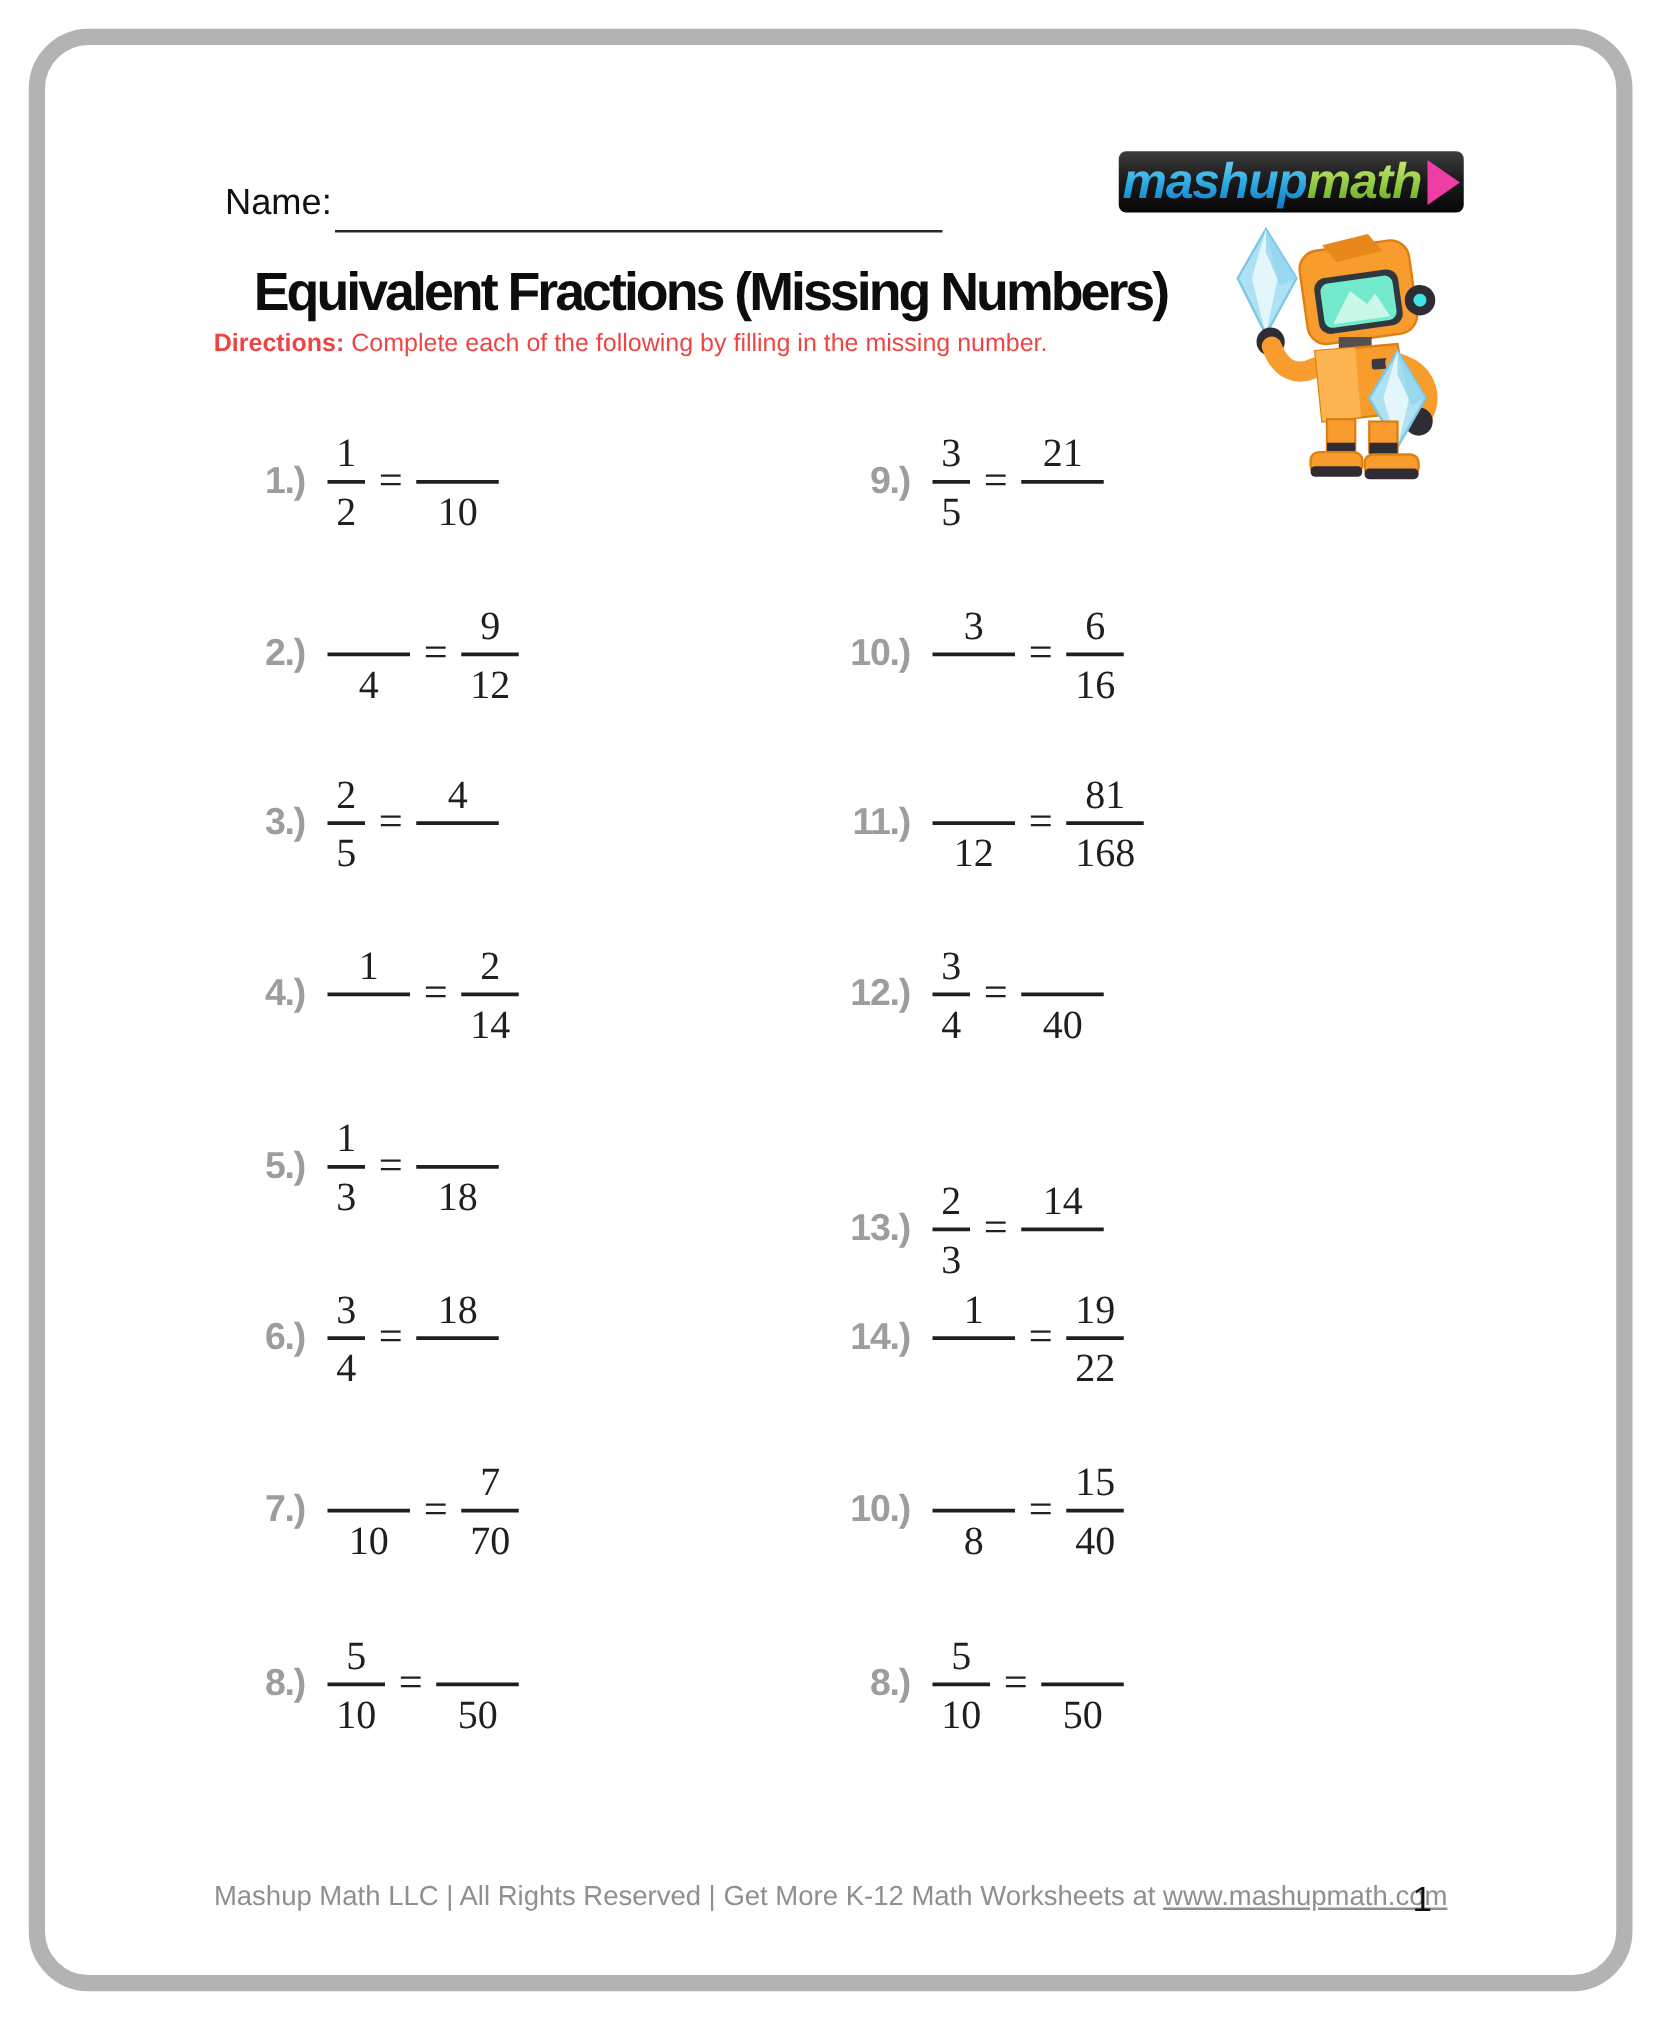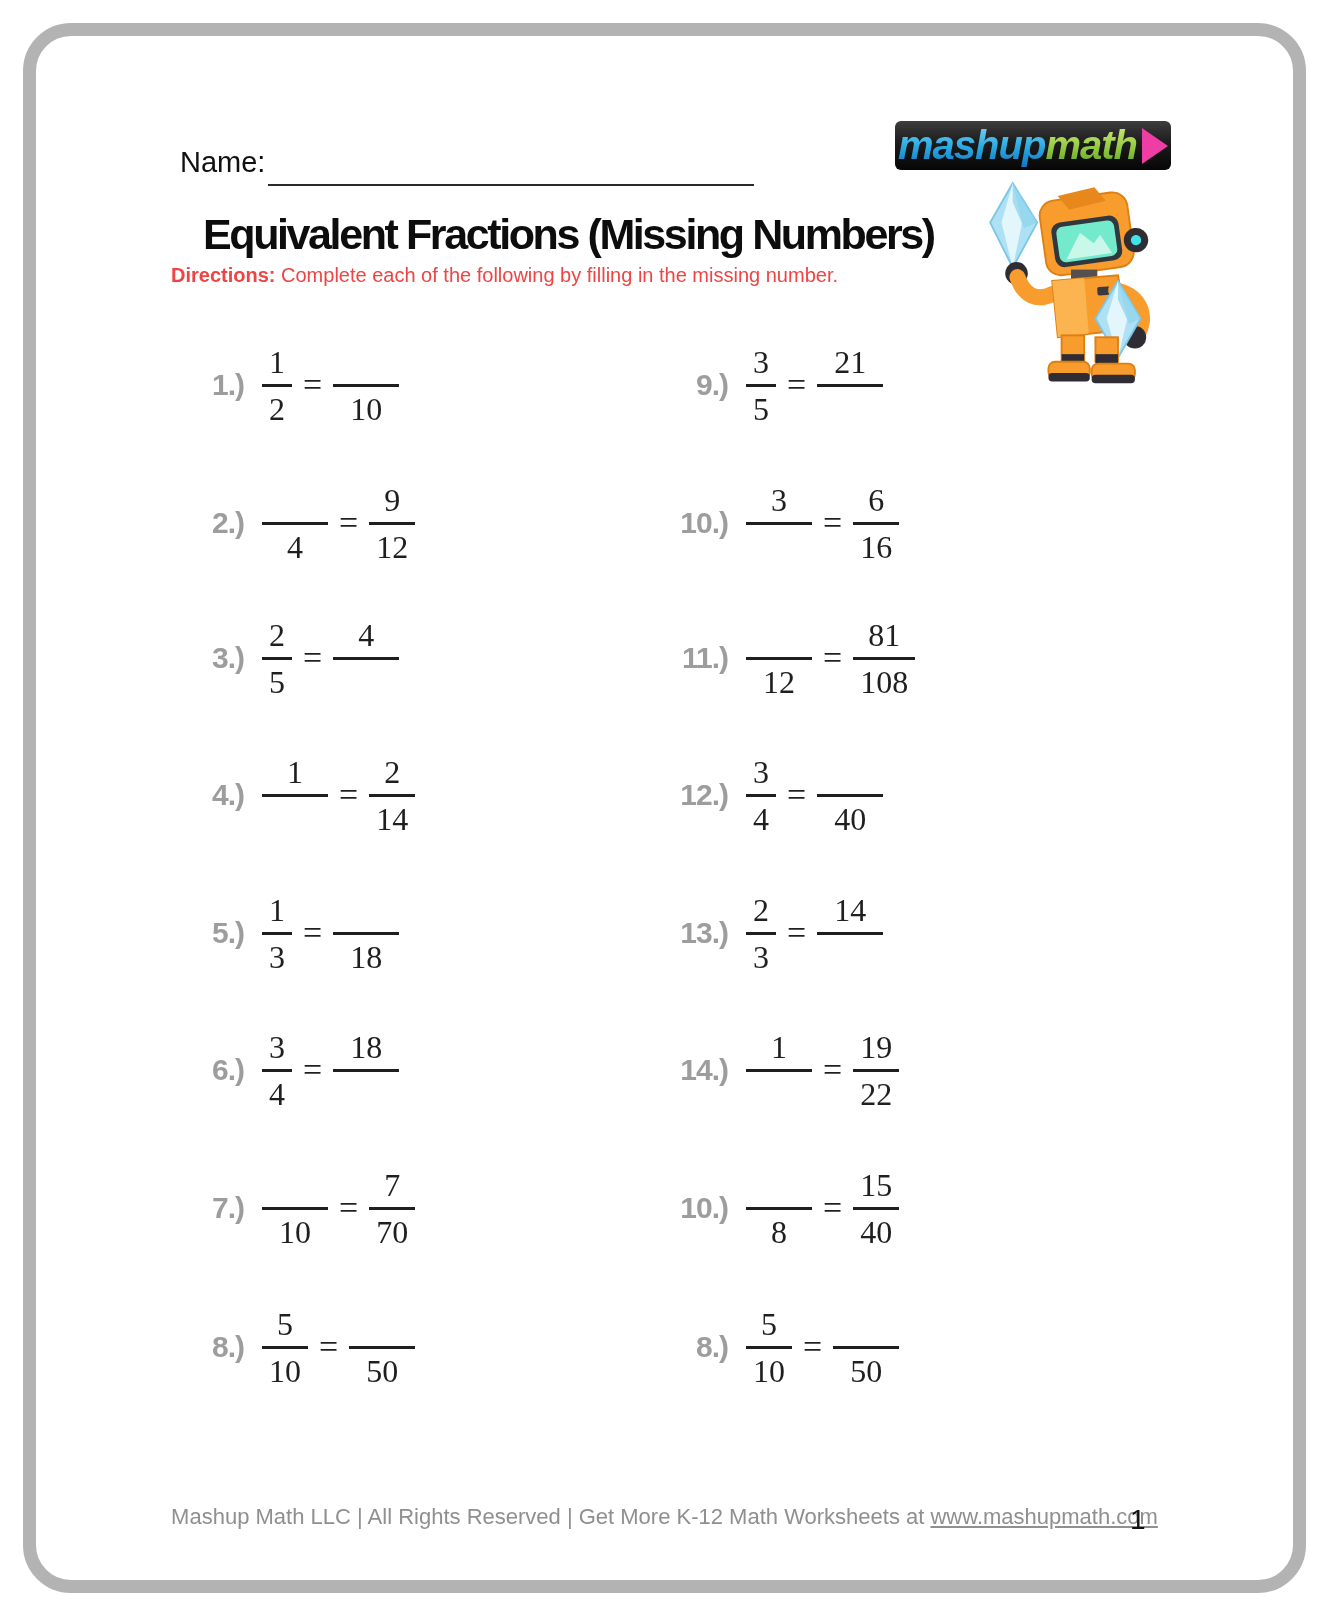--- a/index.html
+++ b/index.html
@@ -243,38 +243,38 @@
 
 <div class="prob" style="left:658px;top:590px">
     <span class="plabel">11.)</span>
     <span class="frac">
       <span class="fnum"></span>
       <span class="fden">12</span>
     </span>
     <span class="eq">=</span>
     <span class="frac">
       <span class="fnum">81</span>
-      <span class="fden">108</span>
+      <span class="fden">168</span>
     </span>
   </div>
 
 <div class="prob" style="left:658px;top:727px">
     <span class="plabel">12.)</span>
     <span class="frac">
       <span class="fnum">3</span>
       <span class="fden">4</span>
     </span>
     <span class="eq">=</span>
     <span class="frac">
       <span class="fnum"></span>
       <span class="fden">40</span>
     </span>
   </div>
 
-<div class="prob" style="left:658px;top:865px">
+<div class="prob" style="left:658px;top:915px">
     <span class="plabel">13.)</span>
     <span class="frac">
       <span class="fnum">2</span>
       <span class="fden">3</span>
     </span>
     <span class="eq">=</span>
     <span class="frac">
       <span class="fnum">14</span>
       <span class="fden"></span>
     </span>

